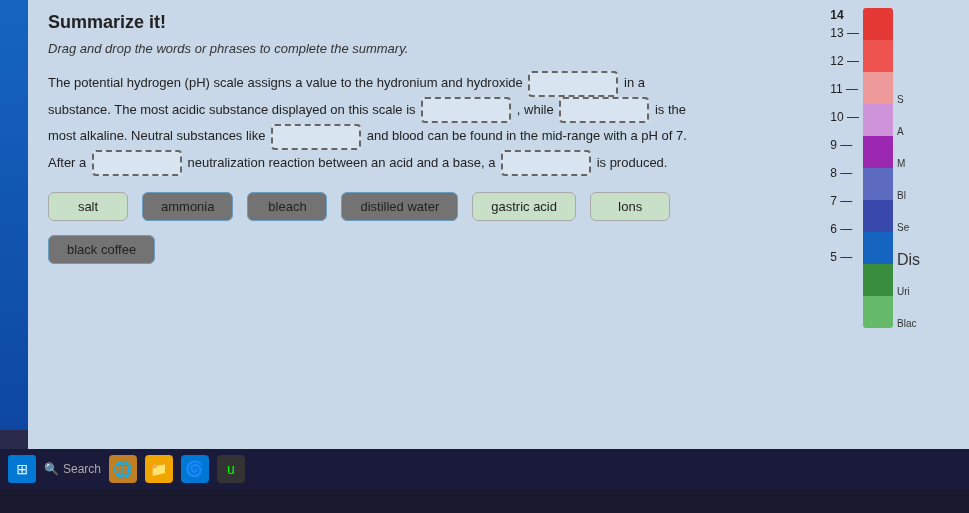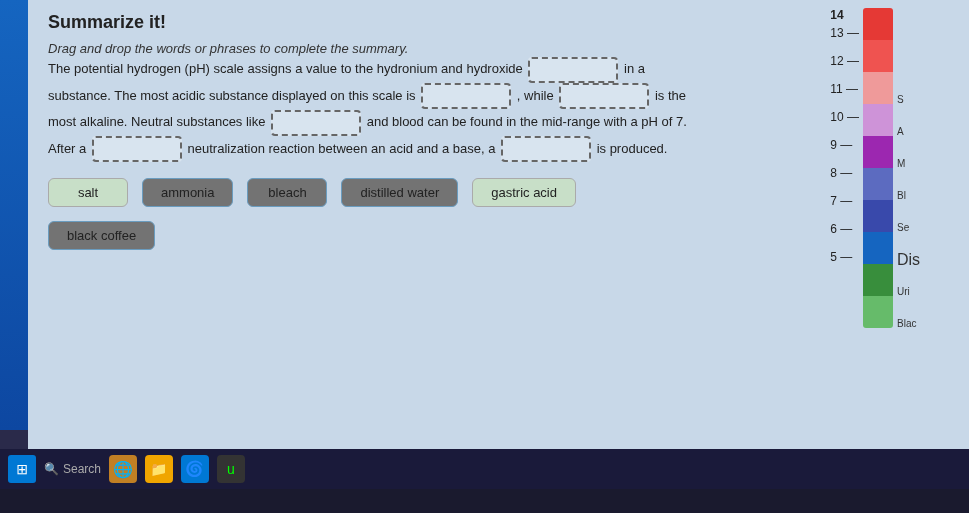--- a/index.html
+++ b/index.html
@@ -48,20 +48,21 @@
       font-size: 18px;
       font-weight: bold;
       color: #222;
       margin-bottom: 8px;
     }
 
     .instruction {
       font-size: 13px;
       font-style: italic;
       color: #333;
+      margin-bottom: 14px;
     }
 
     .paragraph {
       font-size: 13px;
       color: #222;
       line-height: 2.0;
       margin-bottom: 16px;
       max-width: 640px;
     }
 
@@ -186,20 +187,21 @@
       <span class="drop-zone"></span>
       is produced.
     </div>
 
     <div class="drag-words-row">
       <div class="word-card">salt</div>
       <div class="word-card blue">ammonia</div>
       <div class="word-card blue">bleach</div>
       <div class="word-card blue">distilled water</div>
       <div class="word-card">gastric acid</div>
+      <div class="word-card">Ions</div>
       <div class="word-card blue">black coffee</div>
     </div>
 
   </div>
 
   <div class="ph-scale">
 
     <div style="position:absolute; right:110px; top:8px; display:flex; flex-direction:column; gap:0;">
       <div style="font-size:12px; color:#222; font-weight:bold; margin-bottom:4px;">14</div>
       <div style="font-size:12px; color:#222; margin-bottom:14px;">13 —</div>

